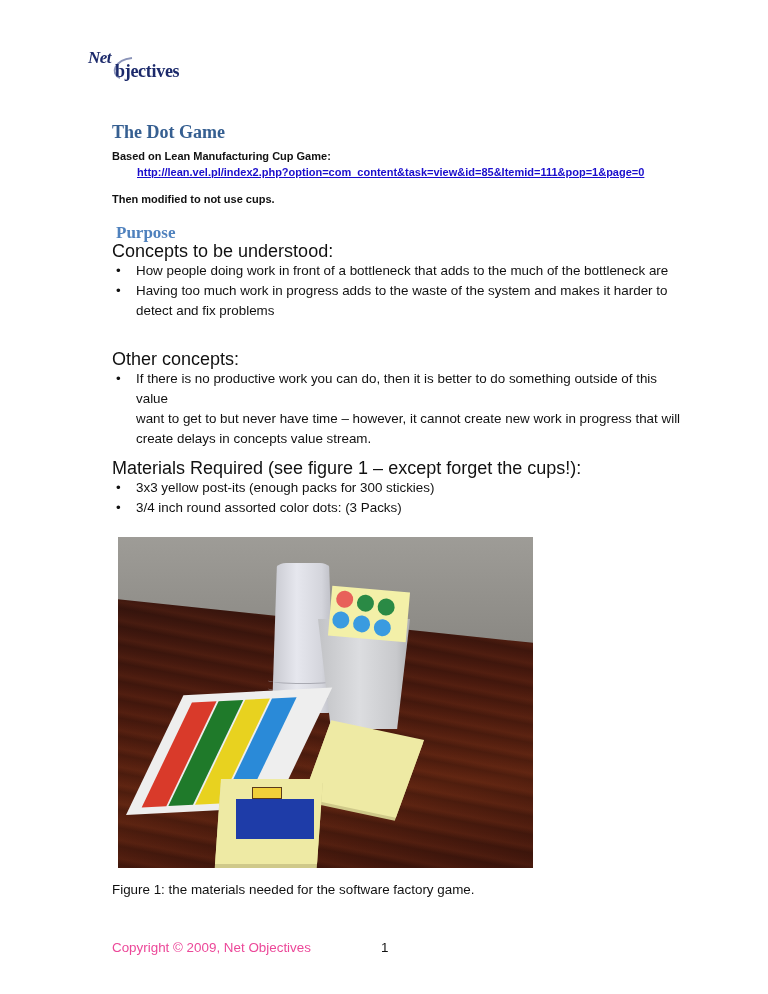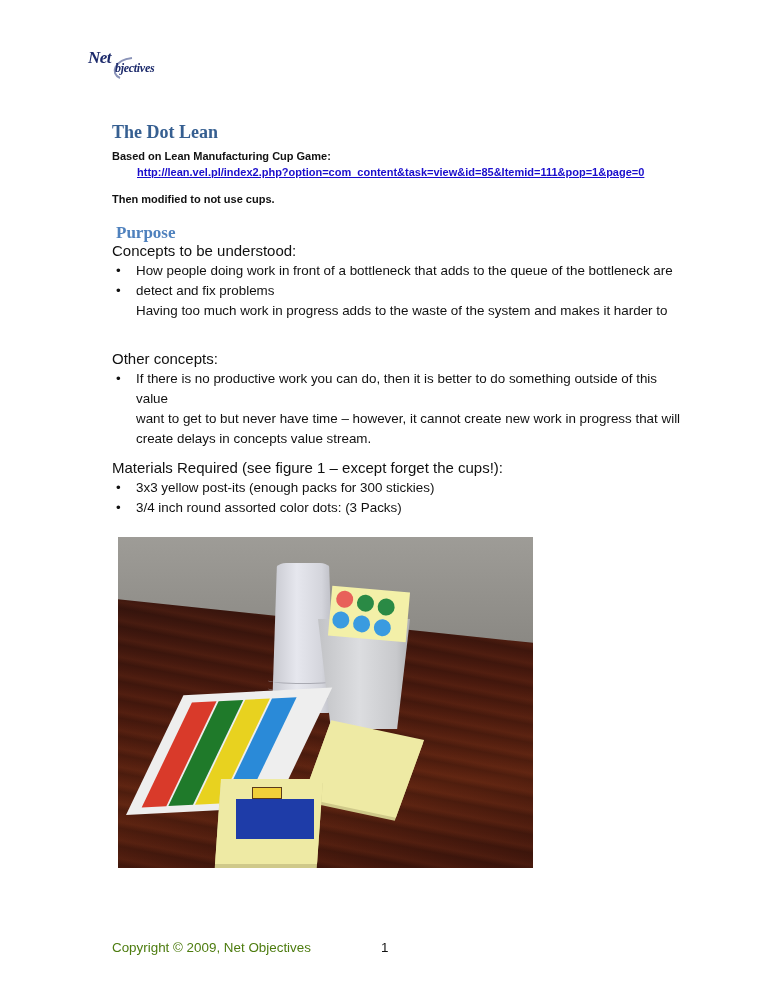--- a/index.html
+++ b/index.html
@@ -5,34 +5,34 @@
   html, body { margin: 0; padding: 0; background: #ffffff; }
   body { width: 768px; height: 994px; position: relative; overflow: hidden;
          font-family: "Liberation Sans", "DejaVu Sans", sans-serif; color: #000; }
   .page { position: absolute; left: 0; top: 0; width: 639px; height: 994px; }
 
   
   .logo { position: absolute; left: 88px; top: 48px; width: 120px; height: 36px; }
   .logo .net { position: absolute; left: 0; top: 0; font-family: "Liberation Serif", serif;
                font-style: italic; font-weight: bold; font-size: 17px; color: #1c2a6b; letter-spacing: -0.5px; }
   .logo .obj { position: absolute; left: 27px; top: 13px; font-family: "Liberation Serif", serif;
-               font-style: italic; font-weight: bold; font-size: 12px; color: #1c2a6b; letter-spacing: -0.3px; }
+               font-weight: bold; font-size: 18px; color: #1c2a6b; letter-spacing: -0.3px; }
   .logo svg { position: absolute; left: 18px; top: 4px; }
 
   .content { position: absolute; left: 112px; top: 118px; width: 560px; }
 
   h1.title { font-family: "Liberation Serif", "DejaVu Serif", serif; font-weight: bold; font-size: 18px;
              color: #365f91; margin: 0; line-height: 24px; position: absolute; top: 2px; left: 0; }
   .small { font-size: 11px; line-height: 15px; position: absolute; left: 0; white-space: nowrap; color:#111;font-weight:bold; }
   .link { color: #1a0dcc; text-decoration: underline; padding-left: 25px; }
 
   h2.section { font-family: "Liberation Serif", "DejaVu Serif", serif; font-weight: bold; font-size: 17px;
                color: #4f81bd; margin: 4px; line-height: 22px; position: absolute; left: 0; }
 
-  .para { position: absolute; left: 0; font-size: 15px; line-height: 20px; color: #111; white-space: nowrap; }
+  .para { position: absolute; left: 0; font-size: 18px; line-height: 20px; color: #111; white-space: nowrap; }
   ul.bullets { position: absolute; left: 0; margin: 0; padding: 0; list-style: none; width: 580px; }
   ul.bullets li { position: relative; padding-left: 24px; font-size: 13.4px; line-height: 20px; color: #111; }
   ul.bullets li .dot { position: absolute; left: 4px; top: 0; }
 
   
   .photo { position: absolute; left: 118px; top: 537px; width: 415px; height: 331px; overflow: hidden;
            background: linear-gradient(180deg, #a09e99 0%, #8d8b86 20%, #7a766f 30%); }
   .wall { position: absolute; left: 0; top: 0; width: 415px; height: 110px;
           background: linear-gradient(180deg,#9e9c97 0%, #8a8883 100%); }
   .table { position: absolute; left: -40px; top: 58px; width: 520px; height: 300px;
@@ -55,54 +55,54 @@
             transform: skewX(-28deg) rotate(-3deg); transform-origin: left bottom; }
   .stripe { position:absolute; top: 8px; width: 24px; height: 105px; }
   .padA { position: absolute; left: 198px; top: 191px; width: 95px; height: 82px; background: #eeeaa4;
           transform: rotate(12deg) skewX(-8deg); box-shadow: 0 3px 0 #cfc98a; }
   .padB { position: absolute; left: 100px; top: 242px; width: 102px; height: 85px; background: #eeeaa4;
           transform: skewX(-4deg); box-shadow: 0 4px 0 #cfc98a; }
   .label { position:absolute; left: 118px; top: 262px; width: 78px; height: 40px; background: #1e3ca8; }
   .brand { position:absolute; left: 134px; top: 250px; width: 28px; height: 10px; background:#f1d03a; border:1px solid #5a3a1a; }
 
   .caption { position: absolute; left: 112px; top: 880px; font-size: 13.4px; line-height: 20px; color:#111; white-space: nowrap; }
-  .footer-left { position: absolute; left: 112px; top: 938px; font-size: 13.4px; line-height: 20px; color:#4d7c0f; white-space: nowrap; }
+  .footer-left { position: absolute; left: 112px; top: 938px; font-size: 13.4px; line-height: 20px; color:#ec4899; white-space: nowrap; }
   .footer-right { position: absolute; left: 381px; top: 938px; font-size: 13.4px; line-height: 20px; color:#111; }
 </style>
 </head>
 <body>
 
 <div class="page">
 
   <div class="logo">
     <svg width="30" height="30" viewBox="0 0 30 30">
       <path d="M14 26 C 4 22, 8 8, 26 6" stroke="#8a93b8" stroke-width="2" fill="none"></path>
     </svg>
     <span class="net">Net</span>
     <span class="obj">bjectives</span>
   </div>
 
   <div class="content">
-    <h1 class="title">The Dot Lean</h1>
+    <h1 class="title">The Dot Game</h1>
     <div class="small" style="top:31px">Based on Lean Manufacturing Cup Game:</div>
     <div class="small link" style="top:47px">http://lean.vel.pl/index2.php?option=com_content&amp;task=view&amp;id=85&amp;Itemid=111&amp;pop=1&amp;page=0</div>
     <div class="small" style="top:74px">Then modified to not use cups.</div>
 
     <h2 class="section" style="top:100px">Purpose</h2>
     <div class="para" style="top:123px">Concepts to be understood:</div>
 
     <ul class="bullets" style="top:143px">
       <li>
         <span class="dot">•</span>
-        <div>How people doing work in front of a bottleneck that adds to the queue of the bottleneck are</div>
+        <div>How people doing work in front of a bottleneck that adds to the much of the bottleneck are</div>
       </li>
       <li>
         <span class="dot">•</span>
+        <div>Having too much work in progress adds to the waste of the system and makes it harder to</div>
         <div>detect and fix problems</div>
-        <div>Having too much work in progress adds to the waste of the system and makes it harder to</div>
       </li>
     </ul>
 
     <div class="para" style="top:231px">Other concepts:</div>
     <ul class="bullets" style="top:251px">
       <li>
         <span class="dot">•</span>
         <div>If there is no productive work you can do, then it is better to do something outside of this value</div>
         <div>want to get to but never have time – however, it cannot create new work in progress that will</div>
         <div>create delays in concepts value stream.</div>
@@ -145,16 +145,17 @@
       <div class="stripe" style="left:38px;background:#1f7a2a"></div>
       <div class="stripe" style="left:64px;background:#e8d21f"></div>
       <div class="stripe" style="left:90px;background:#2a8ad8"></div>
     </div>
     <div class="padA"></div>
     <div class="padB"></div>
     <div class="label"></div>
     <div class="brand"></div>
   </div>
 
+  <div class="caption">Figure 1:  the materials needed for the software factory game.</div>
 
   <div class="footer-left">Copyright © 2009, Net Objectives</div>
   <div class="footer-right">1</div>
 </div>
 
 </body></html>

